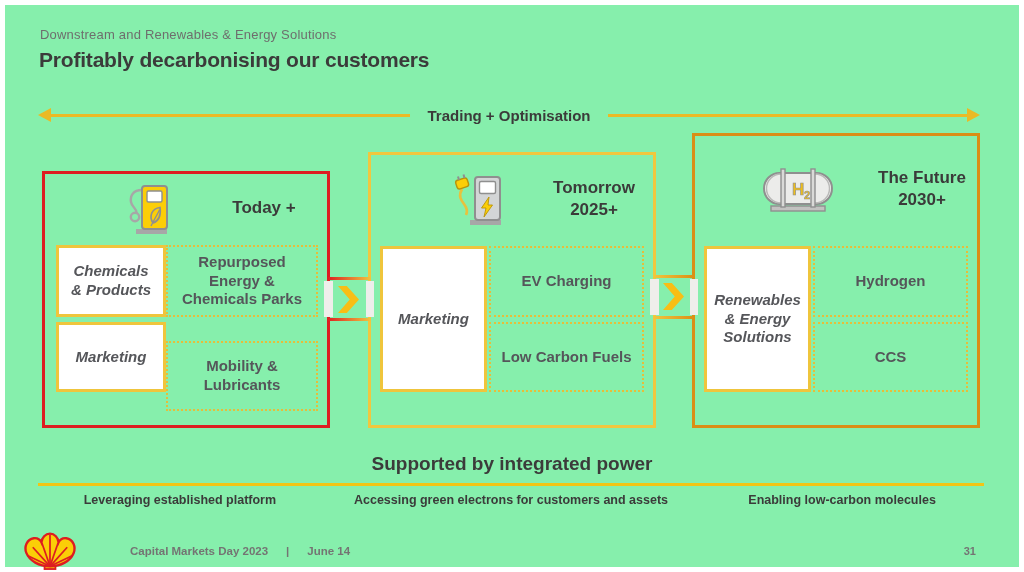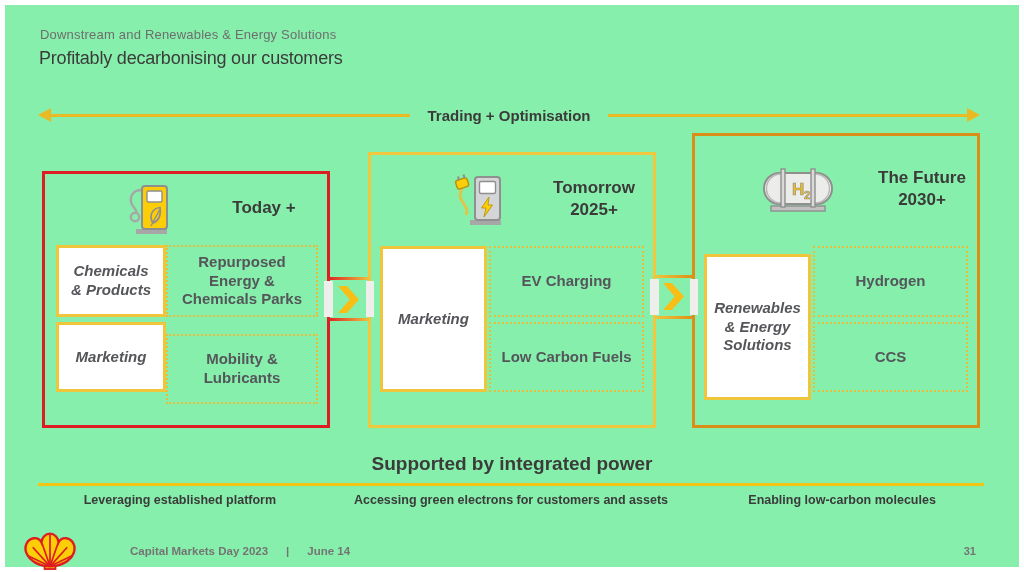--- a/index.html
+++ b/index.html
@@ -1,21 +1,21 @@
 <!DOCTYPE html>
 <html><head>
 <meta charset="utf-8">
 <style>
   html,body { margin:0; padding:0; background:#ffffff; }
   body { width:1024px; height:572px; font-family:"Liberation Sans", sans-serif; }
   .slide { position:relative; width:1024px; height:572px; background:#86efac;
            box-shadow: inset 0 0 0 5px #ffffff; overflow:hidden; }
 
   .eyebrow { position:absolute; left:40px; top:27px; font-size:13px; color:#6E6E6D; letter-spacing:.2px; }
-  .page-title { position:absolute; left:39px; top:48px; font-size:18px; font-weight:400; color:#3B3B3A; letter-spacing:-.2px; }
+  .page-title { position:absolute; left:39px; top:48px; font-size:21px; font-weight:700; color:#3B3B3A; letter-spacing:-.2px; }
 
   
   .trading-row { position:absolute; left:38px; right:44px; top:103px; height:24px; display:flex; align-items:center; }
   .aline { flex:1; height:3px; background:#EABA25; }
   .ah { width:0; height:0; border-top:7px solid transparent; border-bottom:7px solid transparent; }
   .ah-left  { border-right:13px solid #EABA25; }
   .ah-right { border-left:13px solid #EABA25; }
   .trading-label { margin:0 18px; font-size:15px; font-weight:700; color:#3B3B3A; white-space:nowrap; }
 
   
@@ -34,27 +34,27 @@
 
   
   .cell { position:absolute; box-sizing:border-box; display:flex; align-items:center; justify-content:center;
           text-align:center; font-size:15px; font-weight:700; color:#55565A; line-height:1.25; padding:2px 8px; }
   .cell-solid  { background:#ffffff; border:3px solid #EFC53C;font-style:italic; }
   .cell-dashed { border:2px dotted #E6BE3A; }
 
   .t-lt { left:56px;  top:245px; width:110px; height:72px; }
   .t-rt { left:166px; top:245px; width:152px; height:72px; }
   .t-lb { left:56px;  top:322px; width:110px; height:70px; }
-  .t-rb { left:166px; top:334px; width:152px; height:70px; }
+  .t-rb { left:166px; top:341px; width:152px; height:70px; }
 
   .m-l  { left:380px; top:246px; width:107px; height:146px; }
   .m-rt { left:489px; top:246px; width:155px; height:71px;text-align:center; }
   .m-rb { left:489px; top:322px; width:155px; height:70px; }
 
-  .f-l  { left:704px; top:246px; width:107px; height:146px;margin-top:8px; }
+  .f-l  { left:704px; top:246px; width:107px; height:146px; }
   .f-rt { left:813px; top:246px; width:155px; height:71px; }
   .f-rb { left:813px; top:322px; width:155px; height:70px; }
 
   
   .cut { position:absolute; background:#EFEEEB; }
   .cut1a { left:324px; top:281px; width:9px;  height:36px; }
   .cut1b { left:366px; top:281px; width:8px;  height:36px; }
   .cut2a { left:650px; top:279px; width:9px;  height:36px; }
   .cut2b { left:690px; top:279px; width:8px;  height:36px; }
   .cline { position:absolute; height:3px; }

